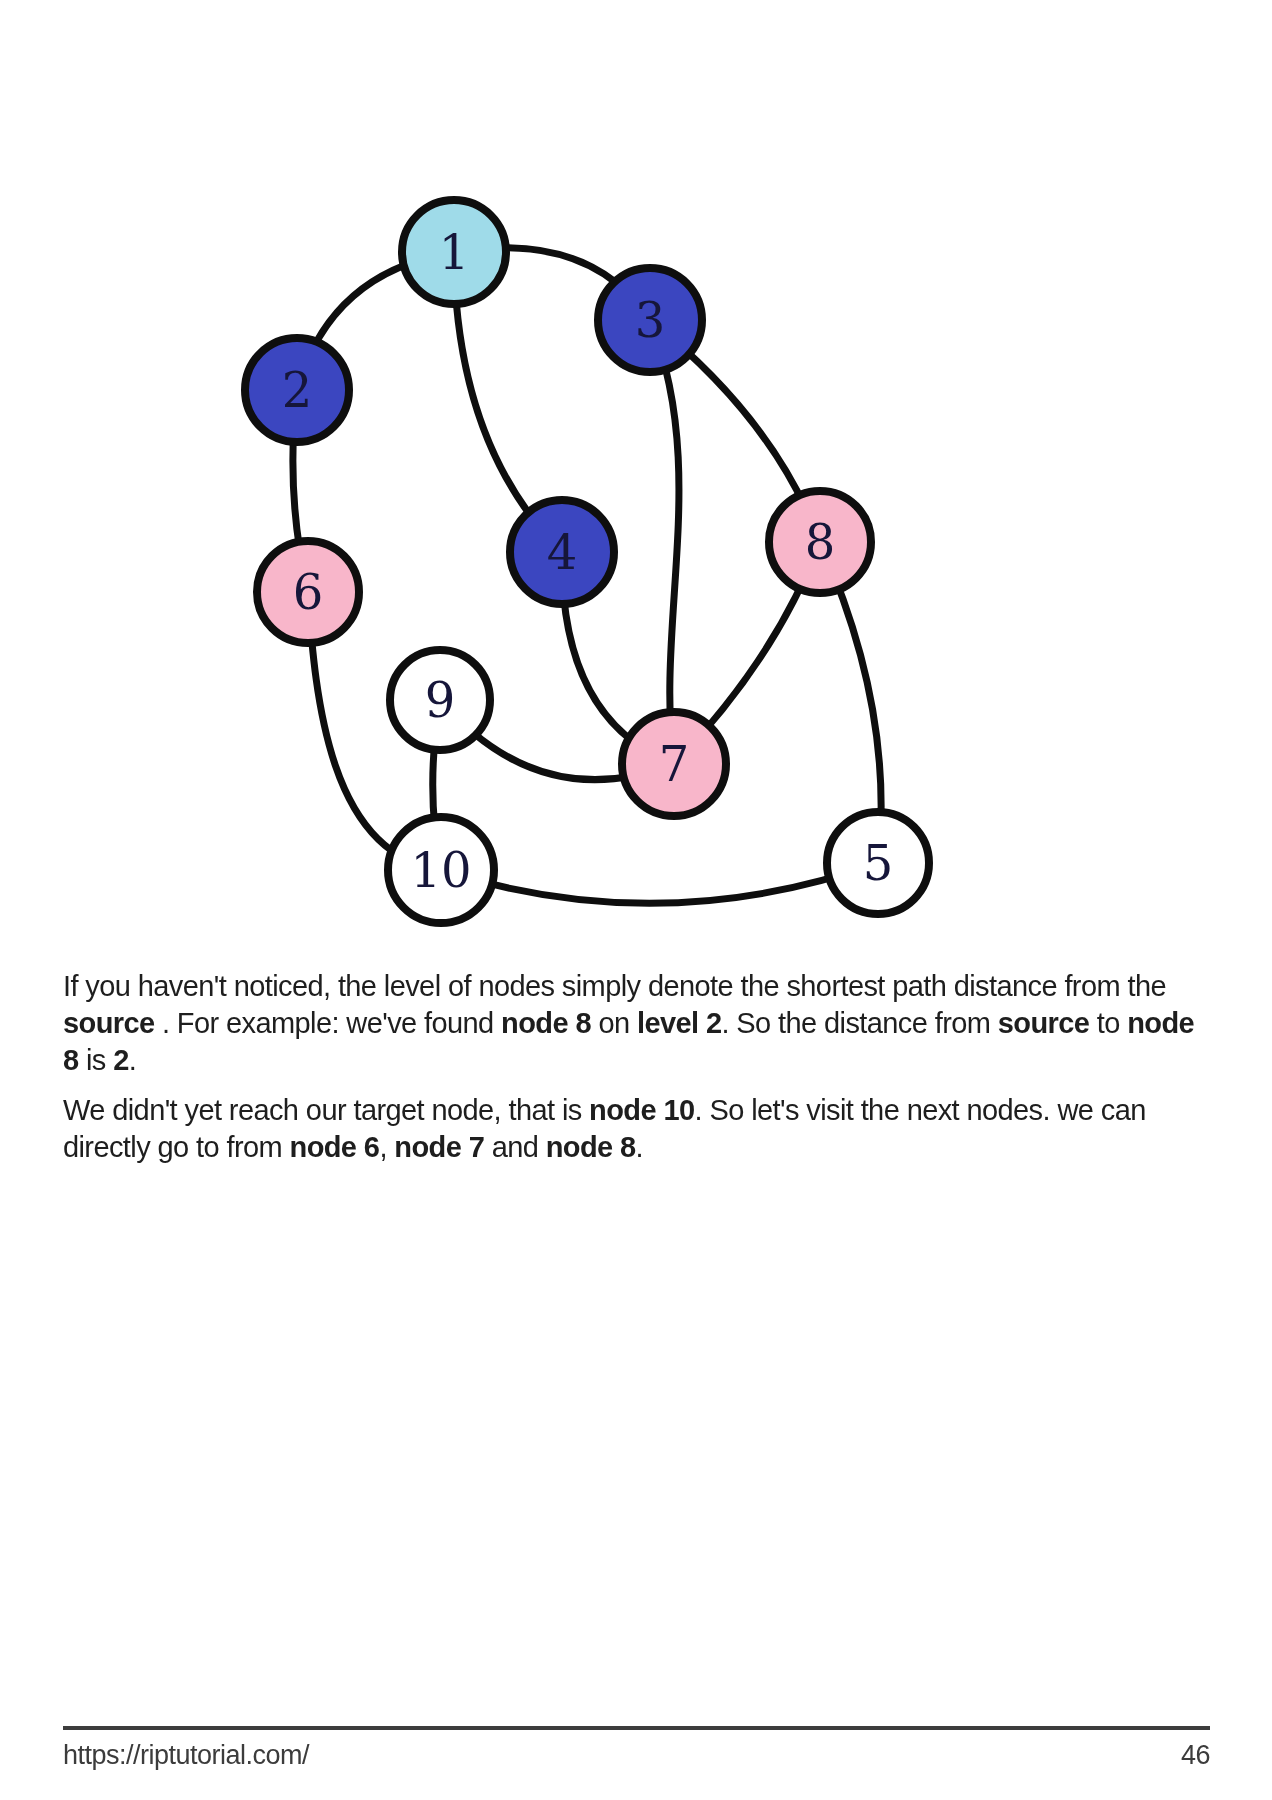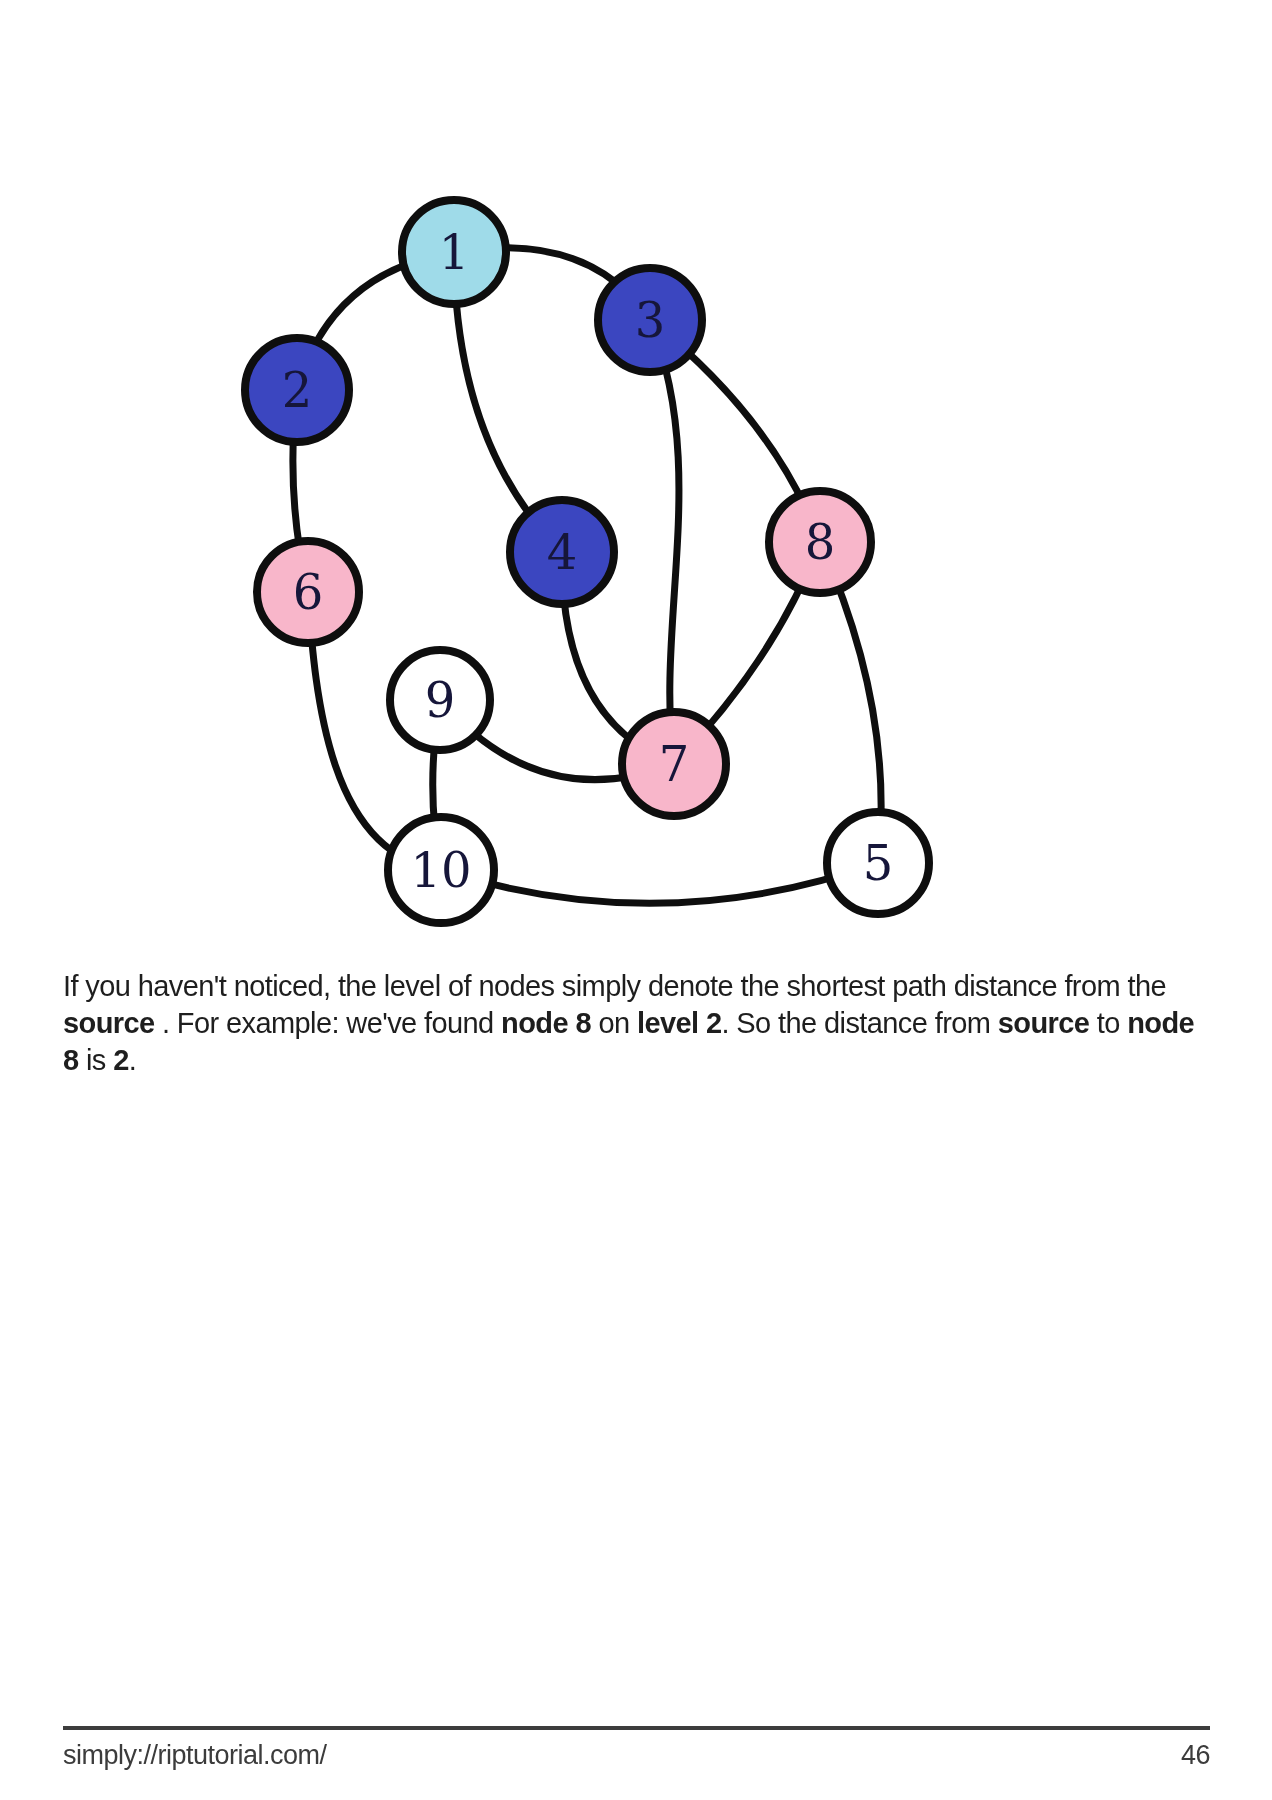--- a/index.html
+++ b/index.html
@@ -119,22 +119,23 @@
         <text x="440" y="700" dy="0.36em" class="graph-node-label">9</text>
       </g>
       <g>
         <circle cx="441" cy="870" r="53" fill="#ffffff" class="graph-node-circle"></circle>
         <text x="441" y="870" dy="0.36em" class="graph-node-label">10</text>
       </g>
     </svg>
 
   <div class="content">
     <p class="para"><span>If you haven't noticed, the level of nodes simply denote the shortest path distance from the </span><b>source</b><span> . For example: we've found </span><b>node 8</b><span> on </span><b>level 2</b><span>. So the distance from </span><b>source</b><span> to </span><b>node 8</b><span> is </span><b>2</b><span>.</span></p>
+    <p class="para"><span>We didn't yet reach our target node, that is </span><b>node 10</b><span>. So let's visit the next nodes. we can directly go to from </span><b>node 6</b><span>, </span><b>node 7</b><span> and </span><b>node 8</b><span>.</span></p>
   </div>
 
   <div class="footer-rule"></div>
 
   <div class="footer">
-    <span class="url">simply://riptutorial.com/</span>
+    <span class="url">https://riptutorial.com/</span>
     <span>46</span>
   </div>
 
 </div>
 
 </body></html>

